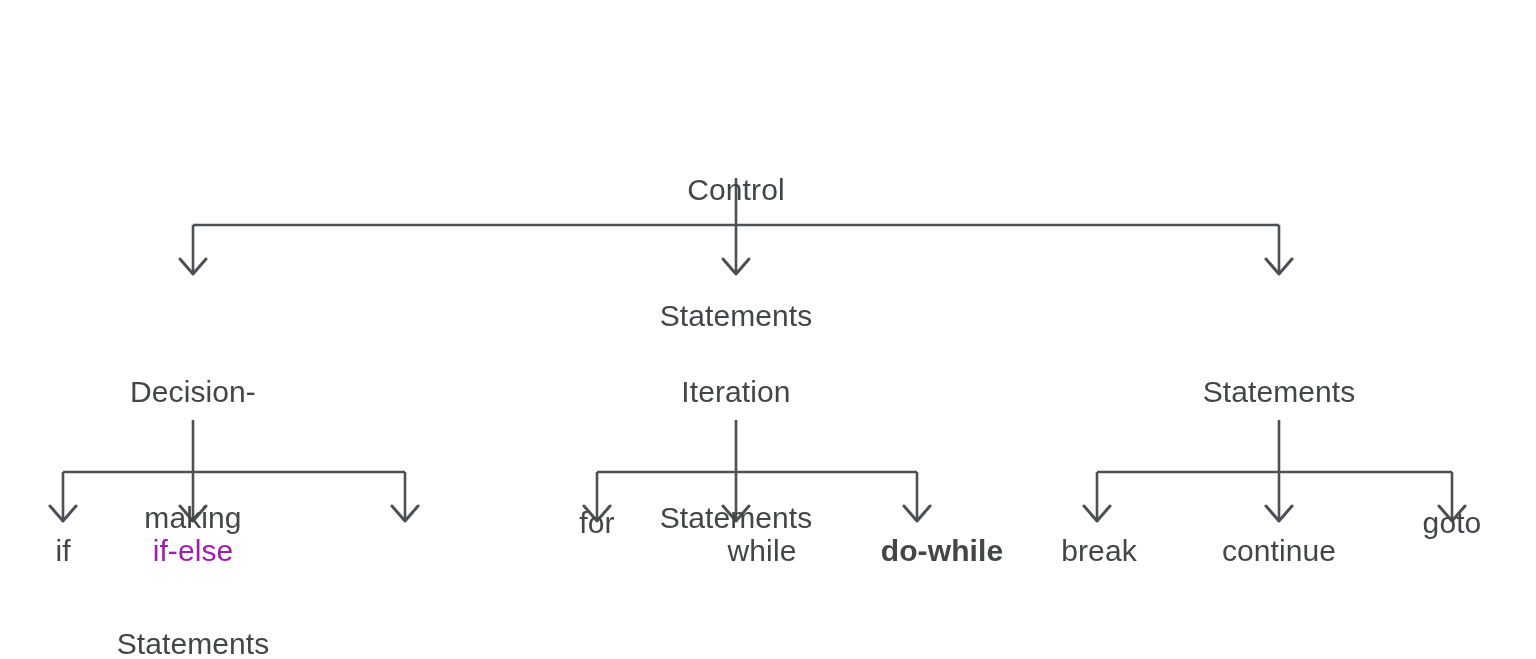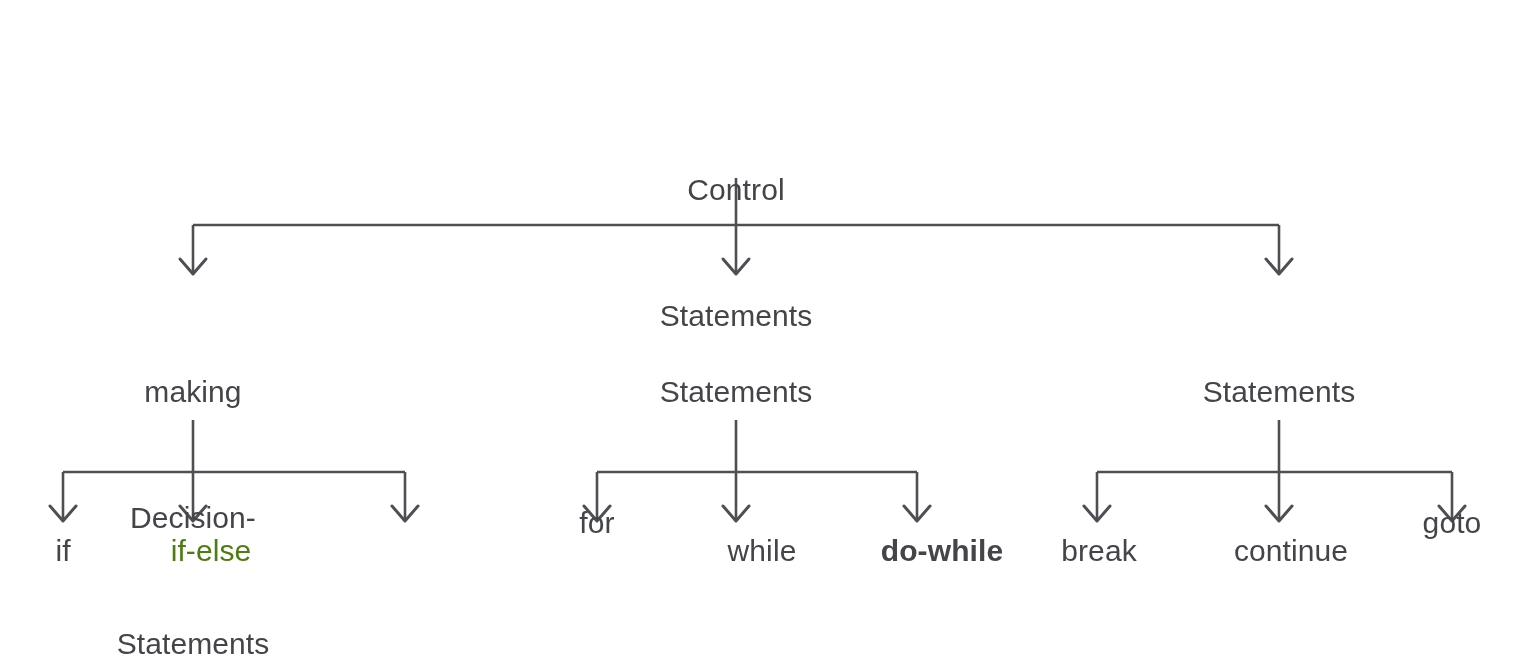--- a/index.html
+++ b/index.html
@@ -97,37 +97,38 @@
 
     </g>
   </svg>
 
   <div class="node-label level1-label" style="left: 736px; top: 85px; color: rgb(67, 69, 72);">
     <div>Control</div>
     <div>Statements</div>
   </div>
 
   <div class="node-label level2-label" style="left: 193px; top: 287px; color: rgb(67, 69, 72);">
+    <div>Decision-</div>
     <div>making</div>
-    <div>Decision-</div>
     <div>Statements</div>
   </div>
 
   <div class="node-label level2-label" style="left: 736px; top: 287px; color: rgb(67, 69, 72);">
+    <div>Iteration</div>
     <div>Statements</div>
   </div>
 
   <div class="node-label level2-label" style="left: 1279px; top: 287px; color: rgb(67, 69, 72);">
     <div>Statements</div>
   </div>
 
   <div class="node-label leaf-label" style="left: 63px; top: 530px; color: rgb(67, 69, 72);">if</div>
-  <div class="node-label leaf-label" style="left: 211px; top: 530px; color: #4d7c0f;">if-else</div>
+  <div class="node-label leaf-label" style="left: 193px; top: 530px; color: #a21caf;">if-else</div>
 
   <div class="node-label leaf-label" style="left: 597px; top: 502px; color: rgb(67, 69, 72);">for</div>
   <div class="node-label leaf-label" style="left: 762px; top: 530px; color: rgb(67, 69, 72);">while</div>
   <div class="node-label leaf-label" style="left: 942px; top: 530px; color: rgb(67, 69, 72); font-weight: bold;">do-while</div>
 
   <div class="node-label leaf-label" style="left: 1099px; top: 530px; color: rgb(67, 69, 72);">break</div>
-  <div class="node-label leaf-label" style="left: 1279px; top: 530px; color: rgb(67, 69, 72); margin-left: 12px;">continue</div>
+  <div class="node-label leaf-label" style="left: 1279px; top: 530px; color: rgb(67, 69, 72);">continue</div>
   <div class="node-label leaf-label" style="left: 1452px; top: 502px; color: rgb(67, 69, 72);">goto</div>
 
 </div>
 
 </body></html>

